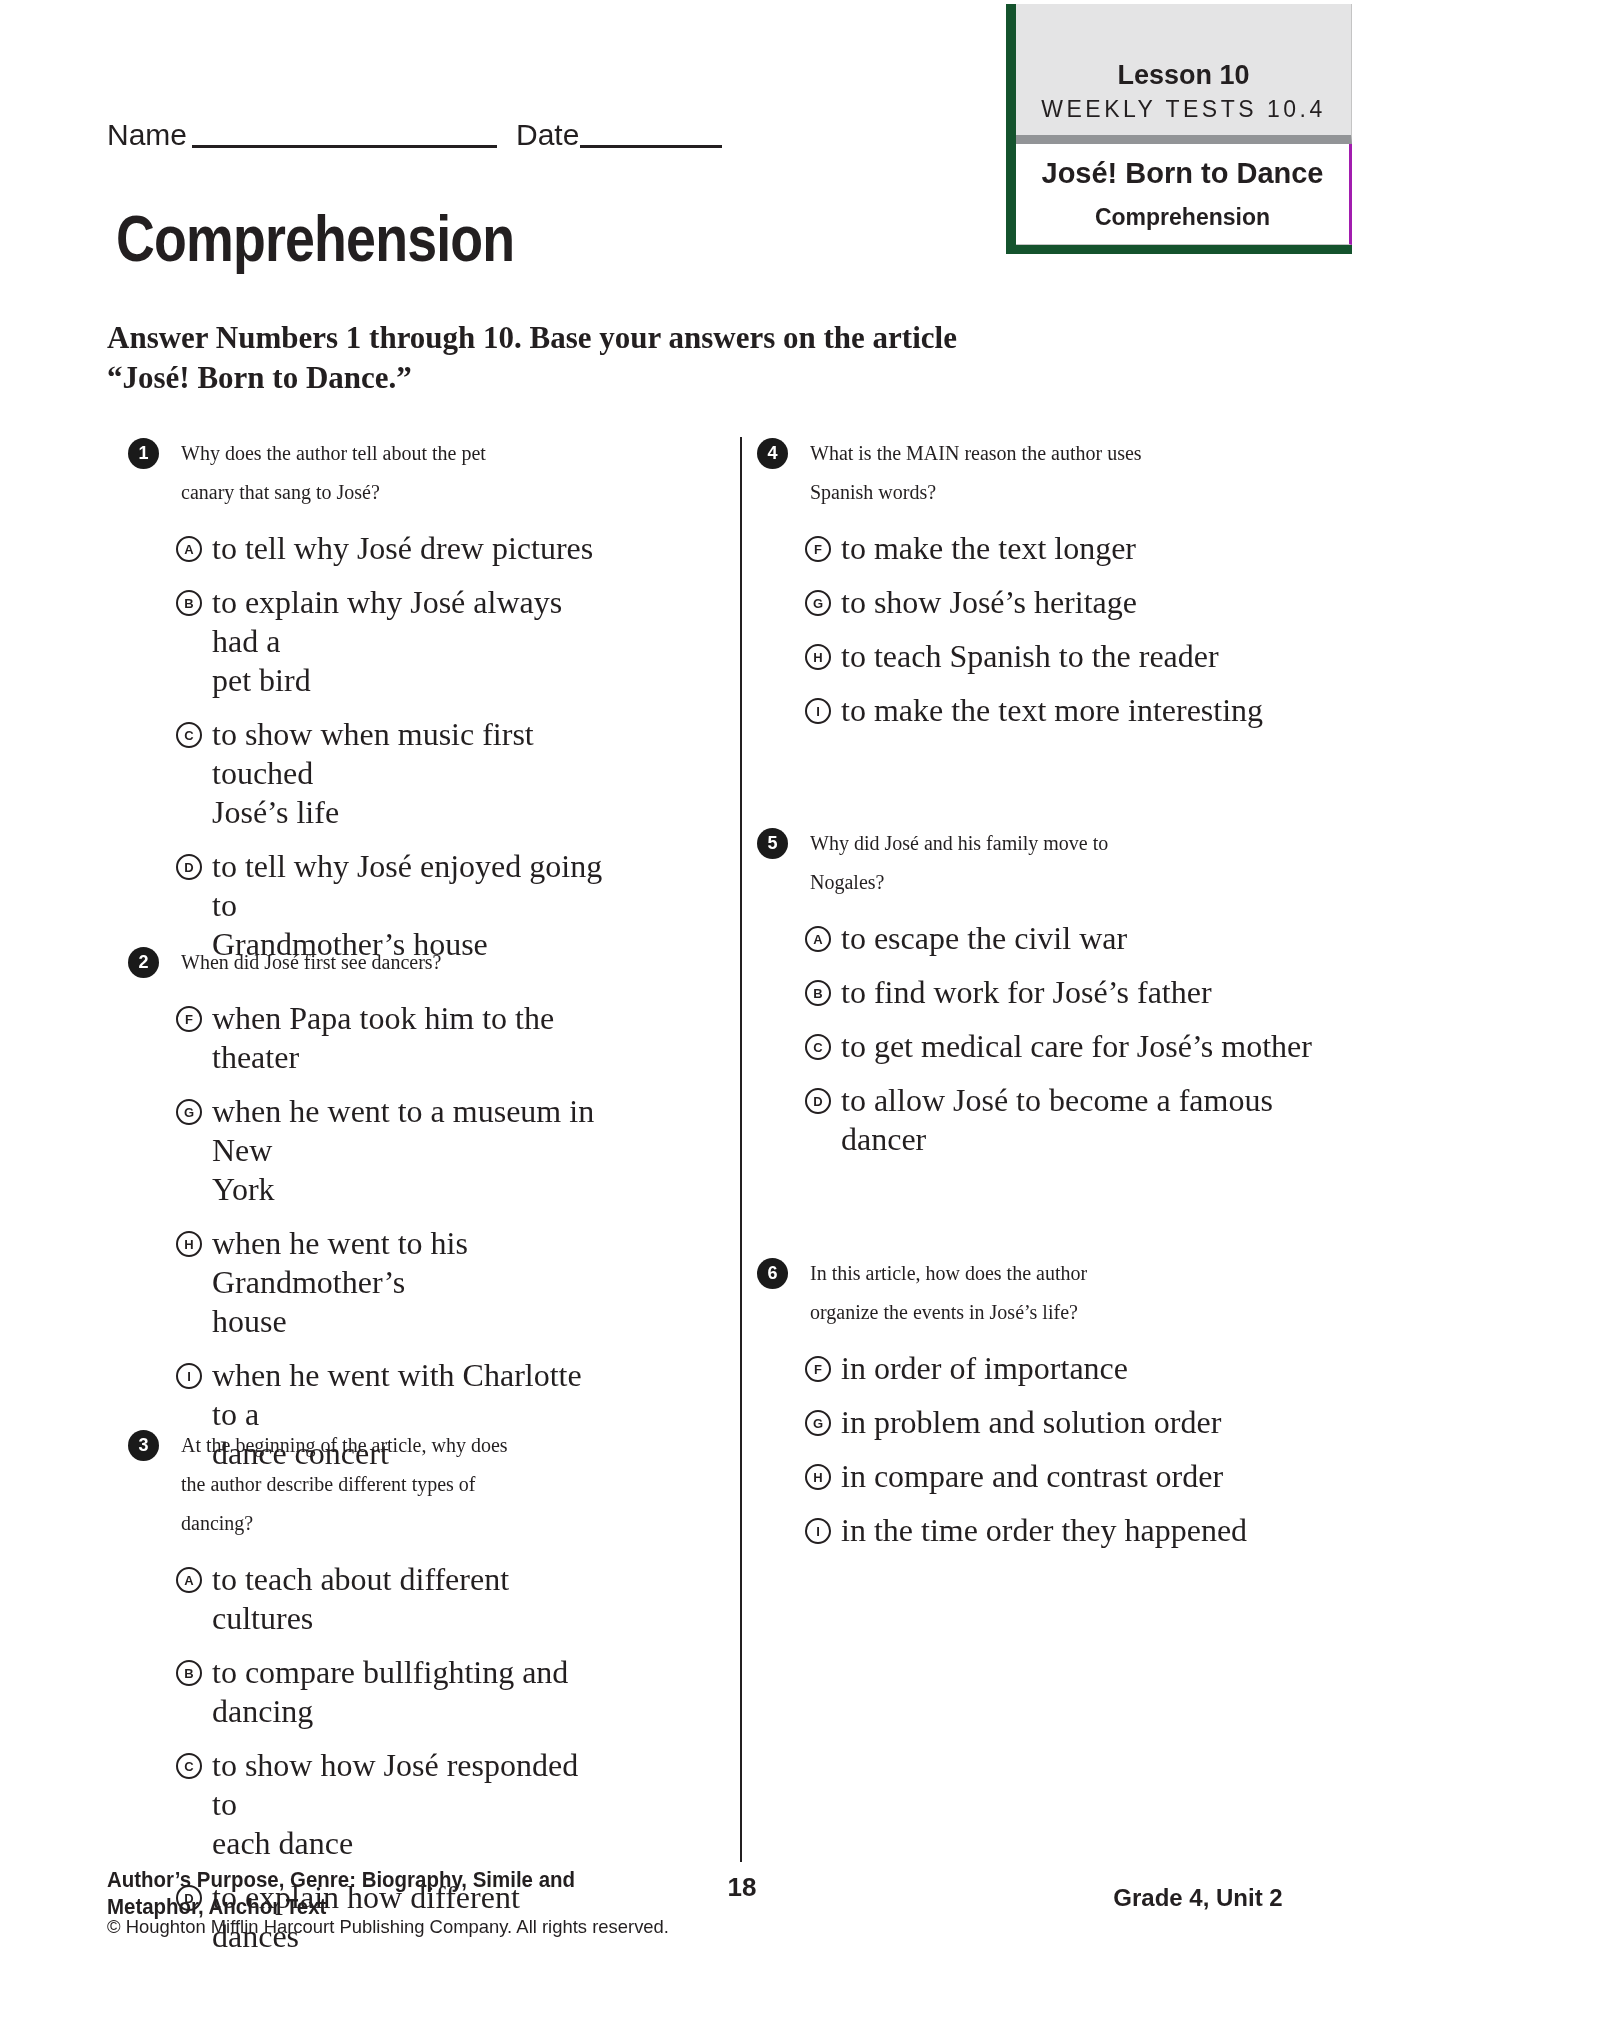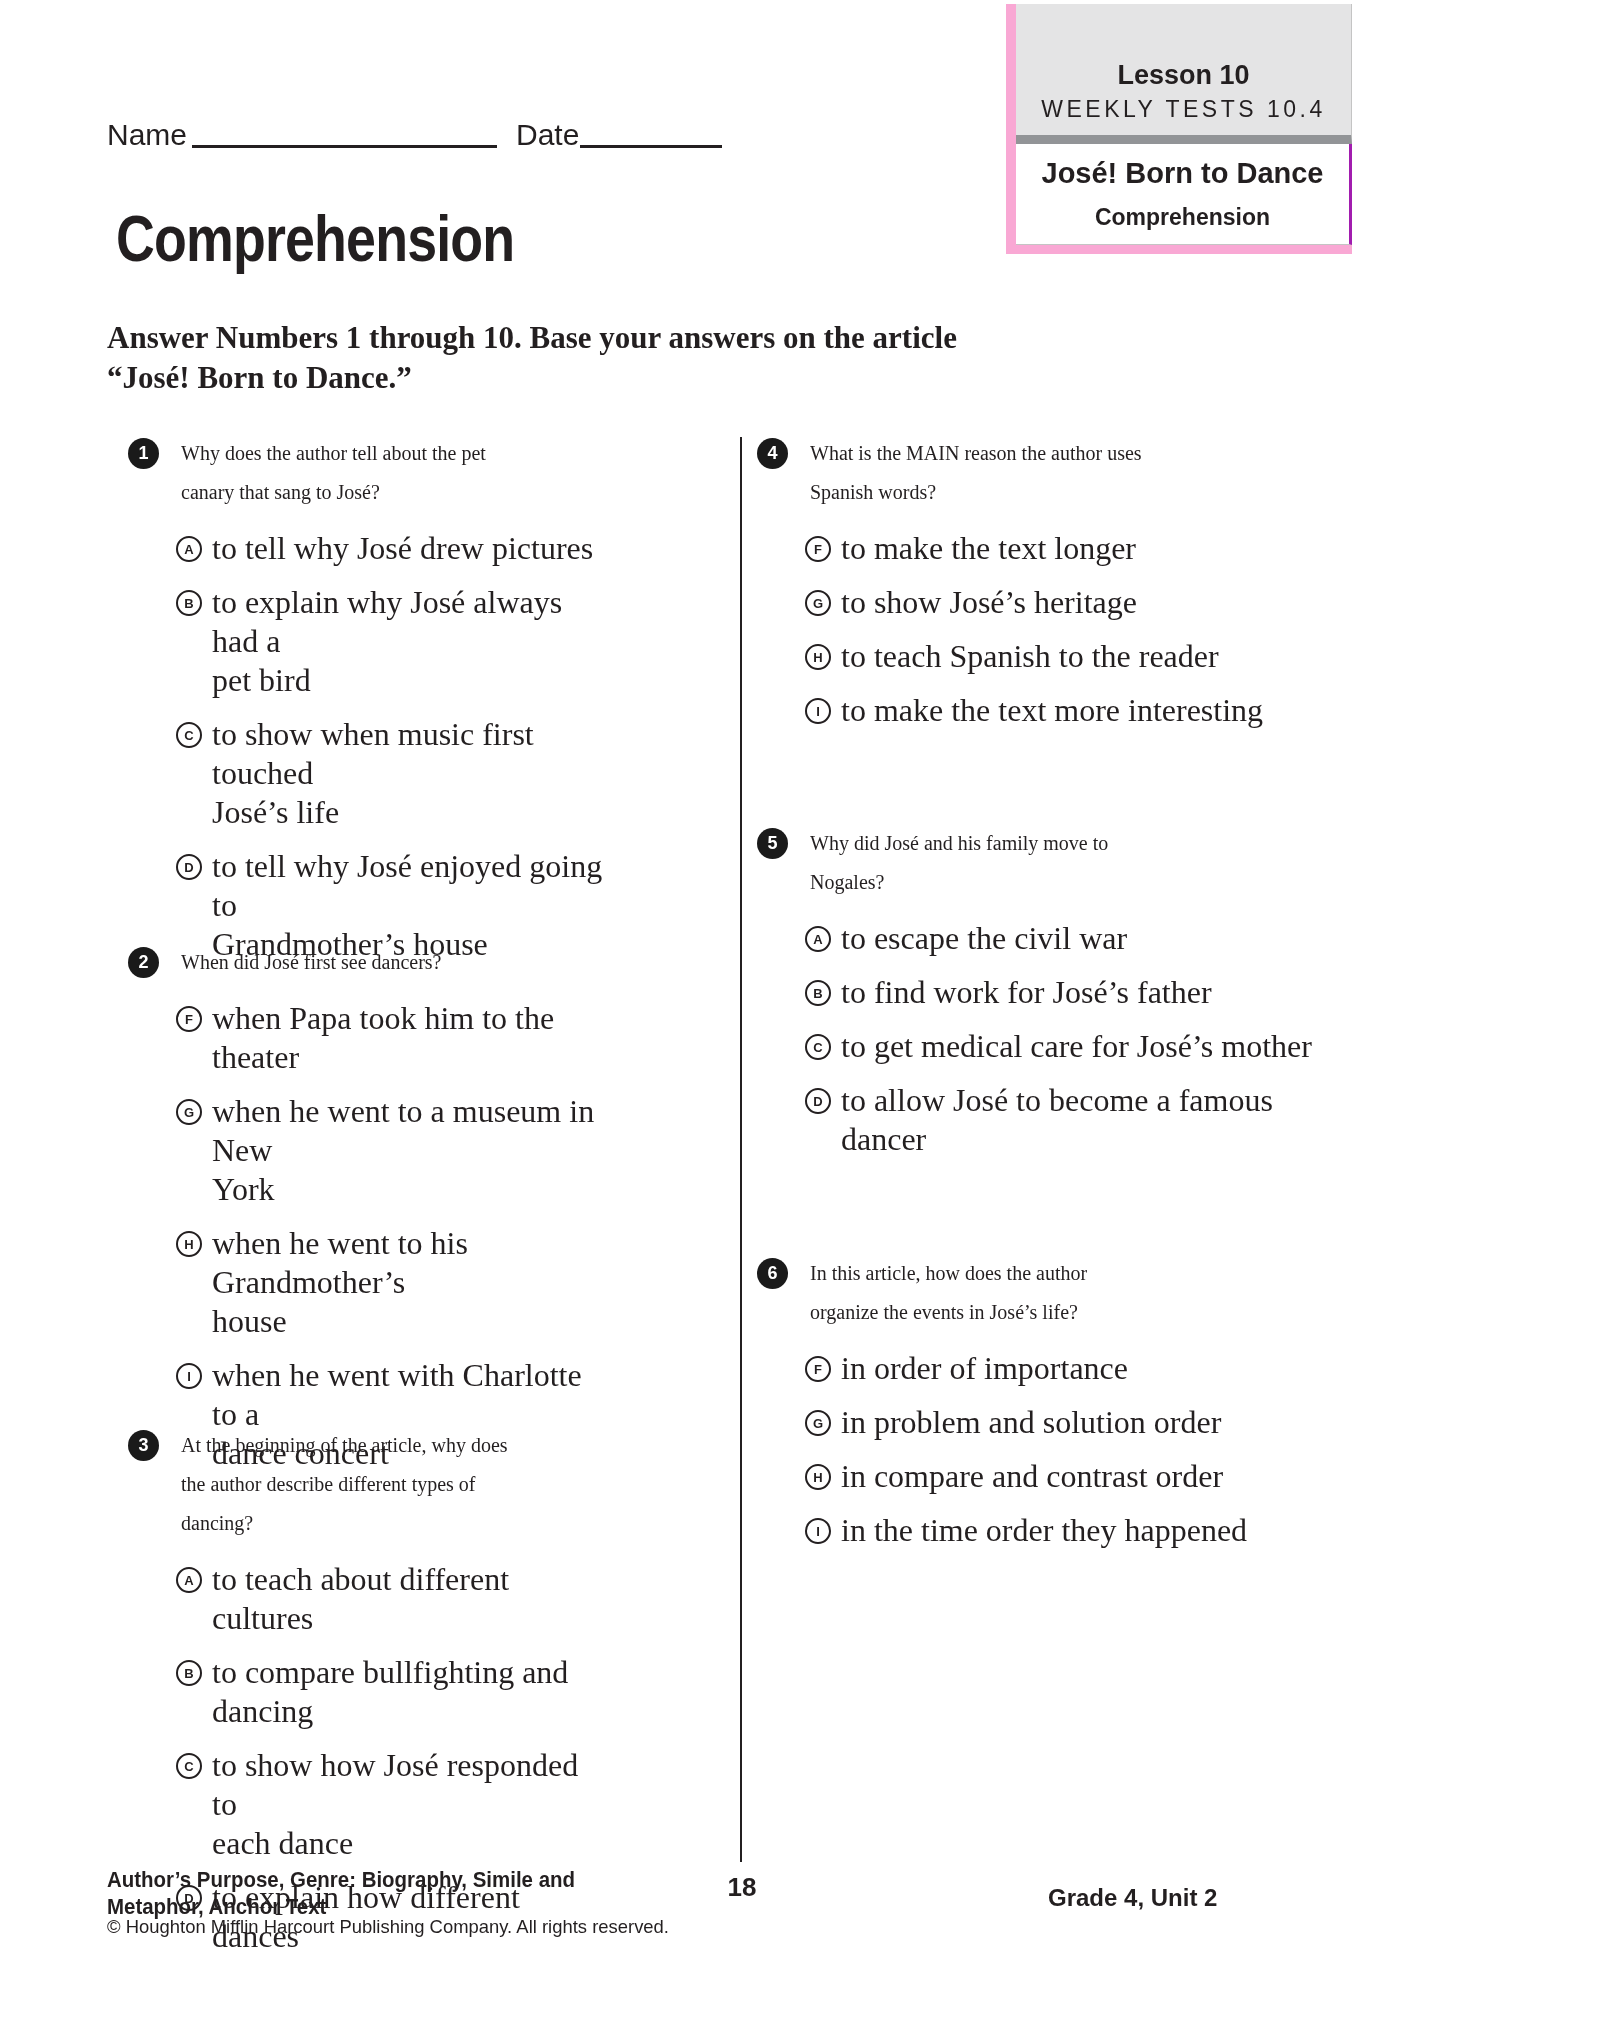--- a/index.html
+++ b/index.html
@@ -9,21 +9,21 @@
     font-family:"Liberation Serif", serif;
   }
 
   
   .name-label{position:absolute;left:107px;top:118px;font-family:"Liberation Sans",sans-serif;font-size:30px;}
   .name-line{position:absolute;left:192px;top:145px;width:305px;height:0;border-bottom:3px solid #231f20;}
   .date-label{position:absolute;left:516px;top:118px;font-family:"Liberation Sans",sans-serif;font-size:30px;}
   .date-line{position:absolute;left:580px;top:145px;width:142px;height:0;border-bottom:3px solid #231f20;}
 
   
-  .hbox{position:absolute;left:1006px;top:4px;width:346px;background:#f9a8d4;
+  .hbox{position:absolute;left:1006px;top:4px;width:346px;background:#14532d;
         padding:0 0 9px 10px;box-sizing:border-box;}
   .hbox-top{background:#e4e4e5;height:140px;border-bottom:9px solid #929497;border-right:1px solid #c4c4c4;
         display:flex;flex-direction:column;align-items:center;justify-content:flex-end;padding-bottom:12px;box-sizing:border-box;}
   .lesson-title{font-family:"Liberation Sans",sans-serif;font-weight:bold;font-size:27px;}
   .weekly-label{font-family:"Liberation Sans",sans-serif;font-size:23px;letter-spacing:3.5px;margin-top:5px;}
   .hbox-bottom{background:#ffffff;height:101px;border-right:3px solid #a21caf;border-bottom:1px solid #c4c4c4;
         display:flex;flex-direction:column;align-items:center;justify-content:center;box-sizing:border-box;}
   .story-title{font-family:"Liberation Sans",sans-serif;font-weight:bold;font-size:29px;}
   .section-label{font-family:"Liberation Sans",sans-serif;font-weight:bold;font-size:23px;margin-top:14px;}
 
@@ -56,21 +56,21 @@
         display:flex;align-items:center;justify-content:center;flex-shrink:0;margin-top:7px;}
   .opt-text{font-size:32px;line-height:39px;}
 
   
   .credit{position:absolute;left:107px;top:1866px;font-family:"Liberation Sans",sans-serif;
         font-weight:bold;font-size:22px;line-height:27px;transform:scaleX(.93);transform-origin:left top;}
   .copyright{position:absolute;left:107px;top:1916px;font-family:"Liberation Sans",sans-serif;
         font-size:19px;transform:scaleX(.97);transform-origin:left top;}
   .pageno{position:absolute;left:700px;top:1872px;width:84px;text-align:center;
         font-family:"Liberation Sans",sans-serif;font-weight:bold;font-size:26px;}
-  .grade{position:absolute;left:1048px;top:1884px;width:300px;text-align:left;
+  .grade{position:absolute;left:1048px;top:1884px;width:300px;text-align:center;
         font-family:"Liberation Sans",sans-serif;font-weight:bold;font-size:24px;}
 </style>
 </head>
 <body>
 
 <div class="page">
 
   <span class="name-label">Name</span>
   <div class="name-line"></div>
   <span class="date-label">Date</span>

